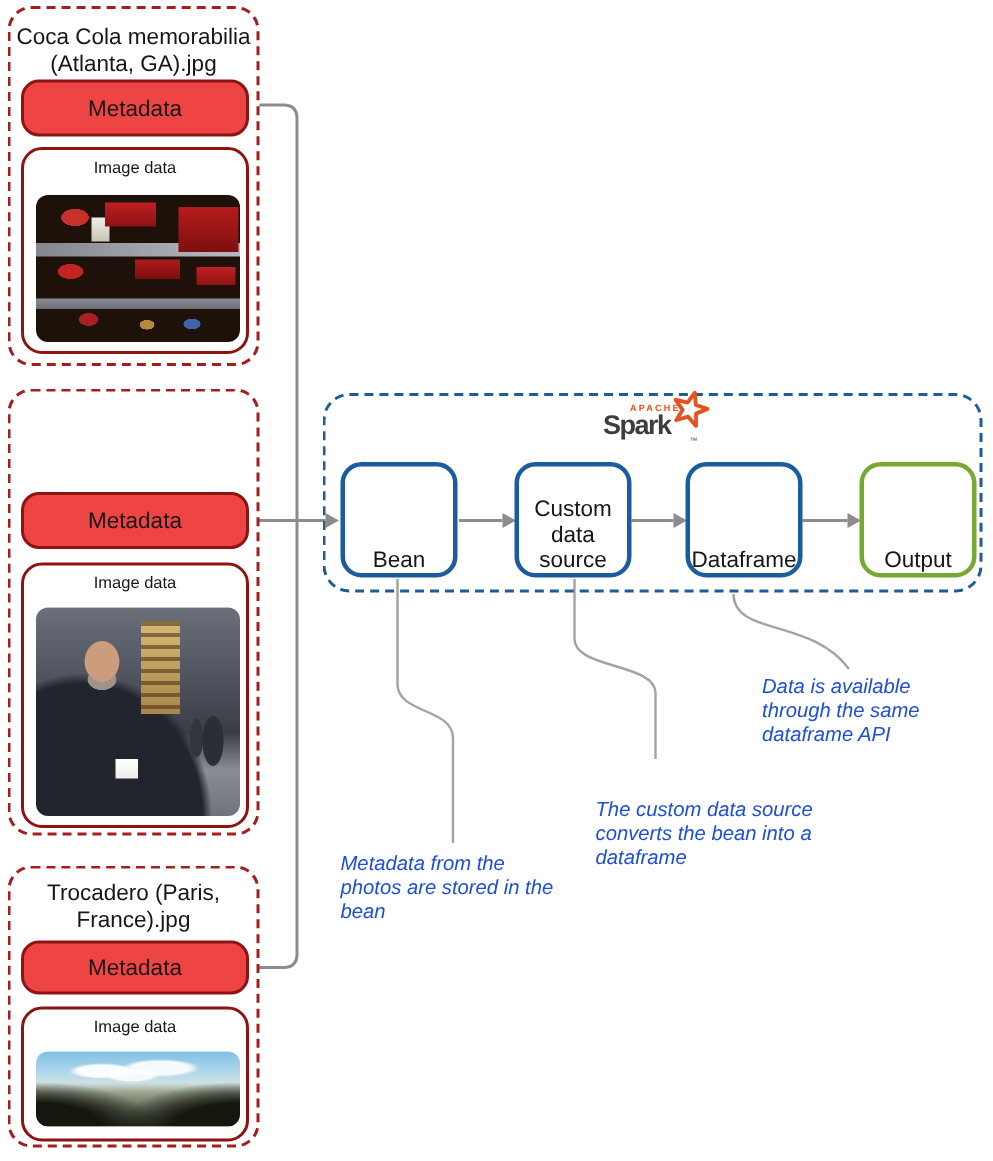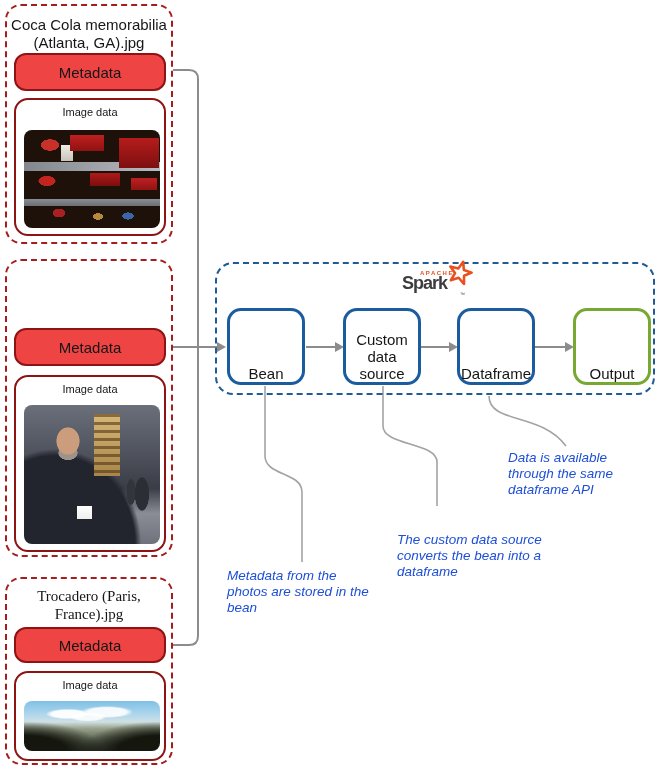--- a/index.html
+++ b/index.html
@@ -150,21 +150,21 @@
     <div class="pill" style="left:7px;top:67px;width:152px;height:38px;">
       <span>Metadata</span>
     </div>
     <div class="imgbox" style="left:7px;top:114px;width:152px;height:177px;">
       <div class="imgbox-label">Image data</div>
       <div class="photo photo-quantum" style="left:8px;top:28px;width:136px;height:139px;"></div>
     </div>
   </div>
 
   <div class="card" style="left:5px;top:577px;width:168px;height:188px;">
-    <div class="card-title" style="left:2px;top:8px;width:160px;font-family:Liberation Serif, serif;">Trocadero (Paris, France).jpg</div>
+    <div class="card-title" style="left:2px;top:8px;width:160px;">Trocadero (Paris, France).jpg</div>
     <div class="pill" style="left:7px;top:48px;width:152px;height:36px;">
       <span>Metadata</span>
     </div>
     <div class="imgbox" style="left:7px;top:92px;width:152px;height:90px;">
       <div class="imgbox-label">Image data</div>
       <div class="photo photo-paris" style="left:8px;top:28px;width:136px;height:50px;"></div>
     </div>
   </div>
 
   <div class="pipeline"></div>

